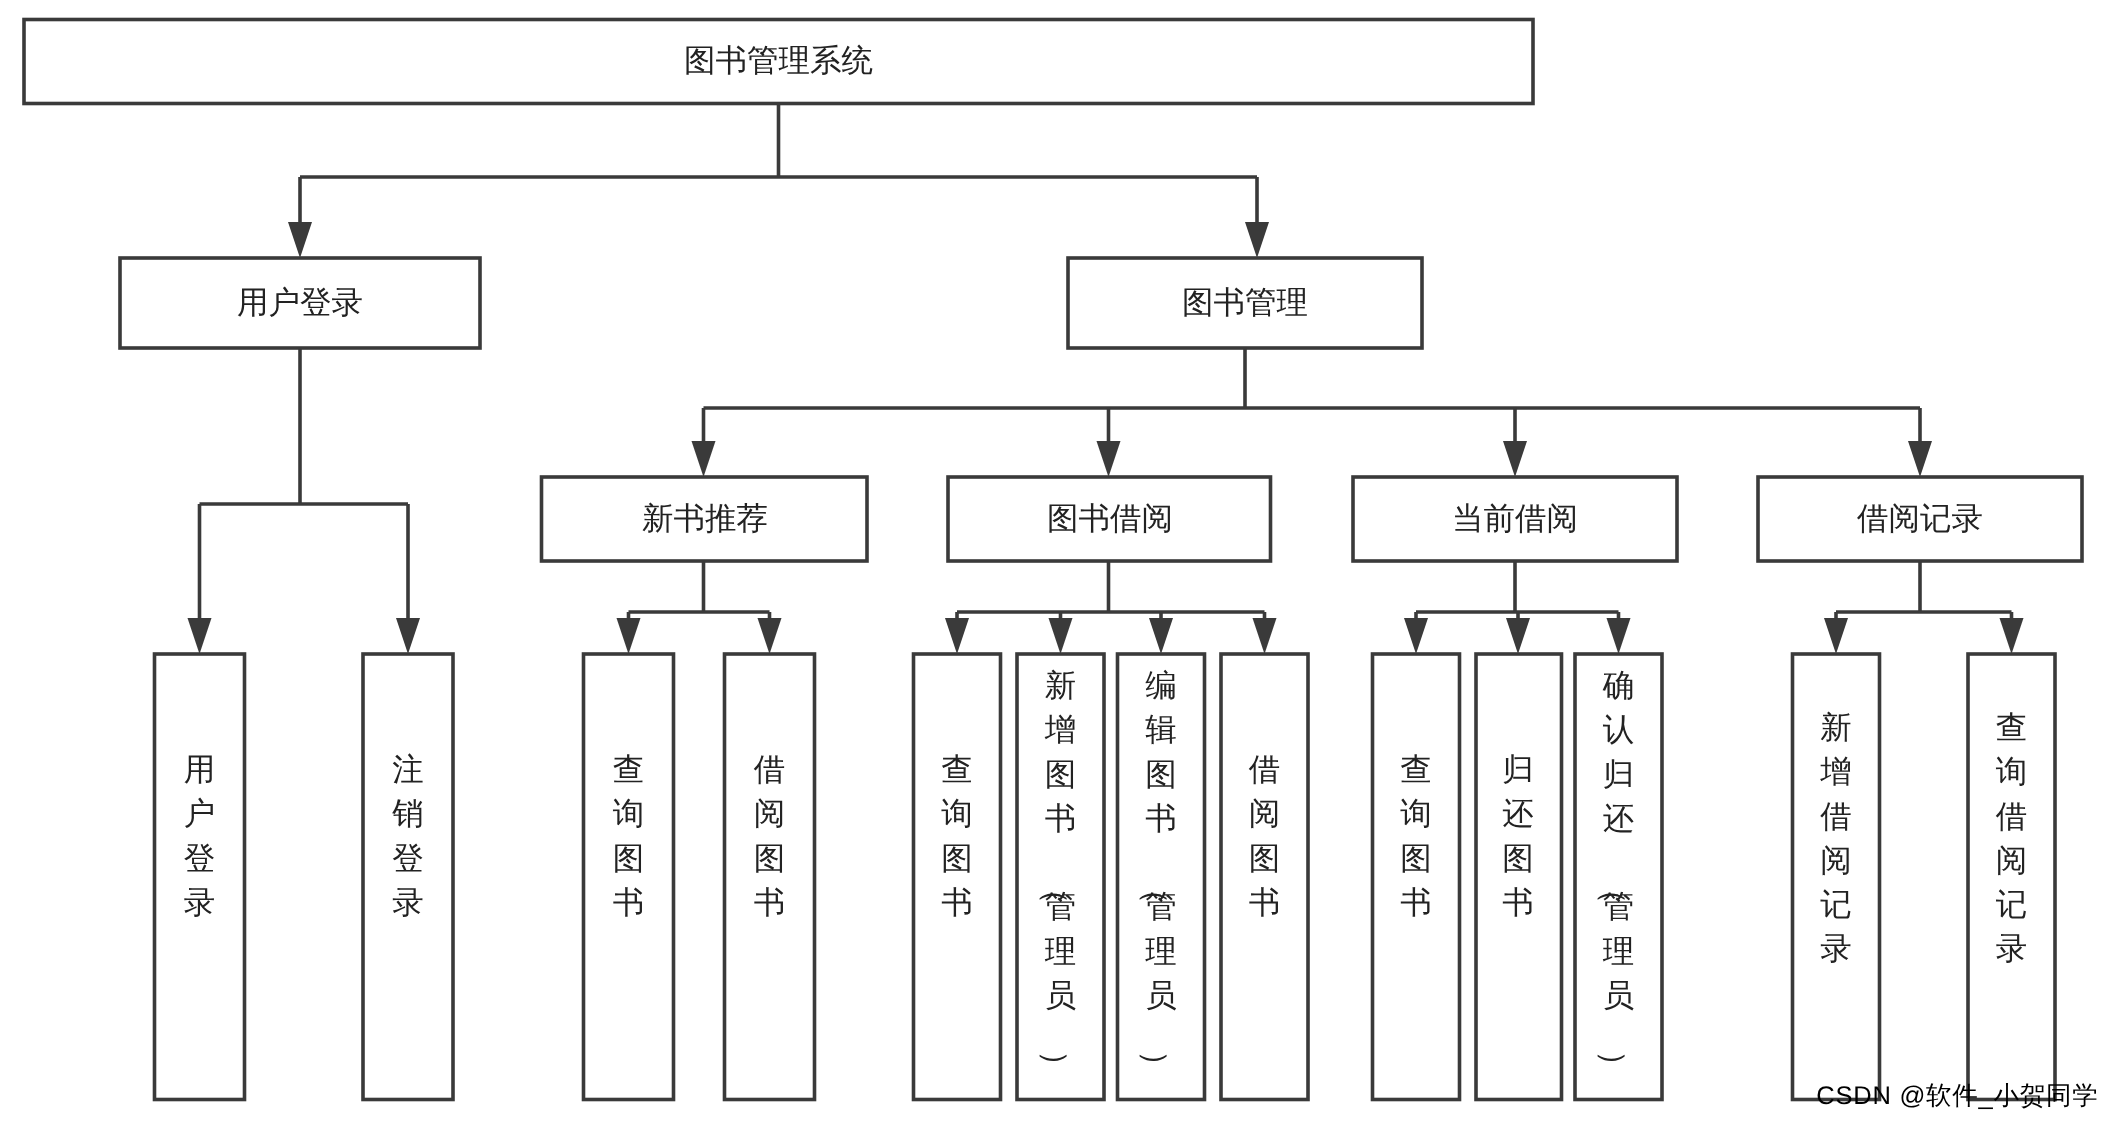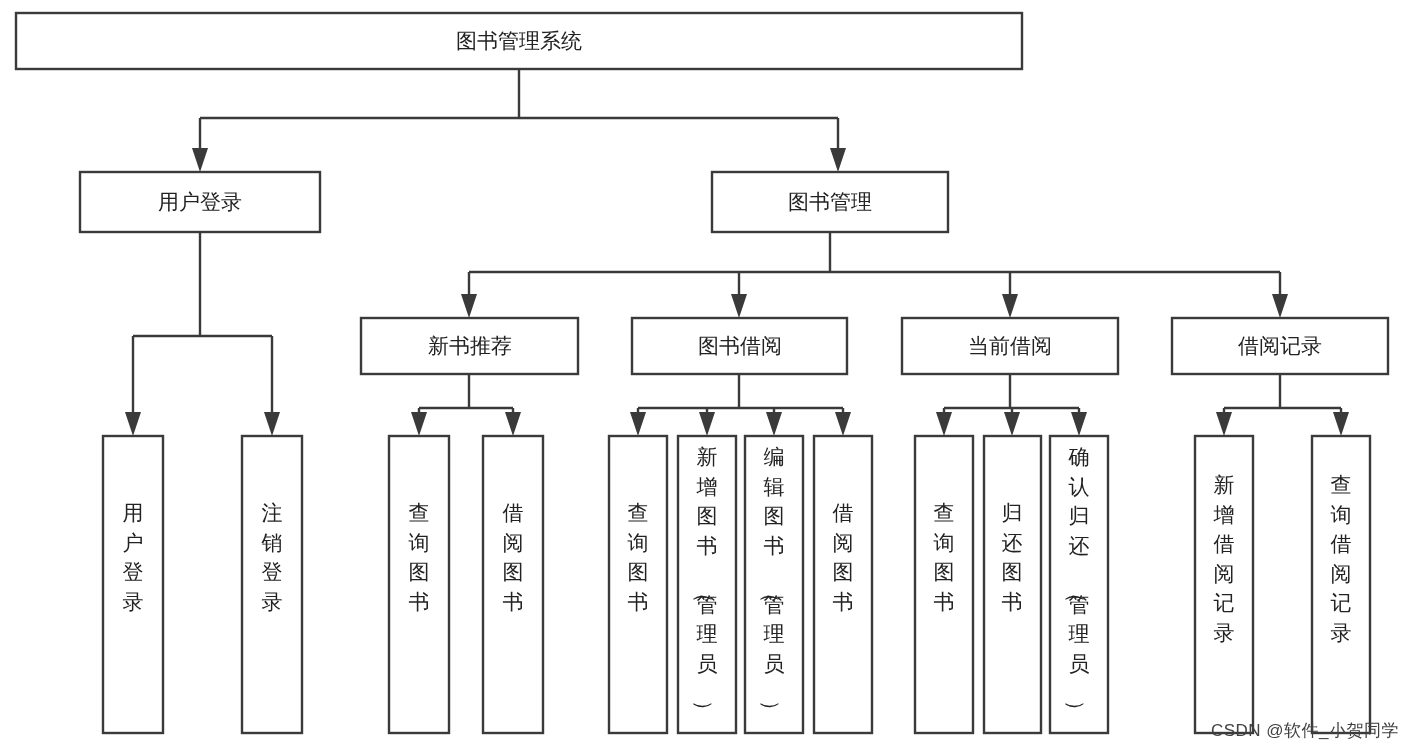--- a/index.html
+++ b/index.html
@@ -53,21 +53,21 @@
     font-size: 21px;
     fill: #222222;
     text-anchor: middle;
   }
   .watermark {
     position: absolute;
     right: 6px;
     bottom: 5px;
     font-family: "Liberation Sans", "DejaVu Sans", sans-serif;
     font-size: 17px;
-    color: #404040;
+    color: #000000;
     letter-spacing: 0.5px;
     white-space: nowrap;
     pointer-events: none;
   }
 </style>
 </head>
 <body>
 
 <div id="diagram-root">
   <svg class="diagram" viewBox="0 0 1405 747" xmlns="http://www.w3.org/2000/svg">

